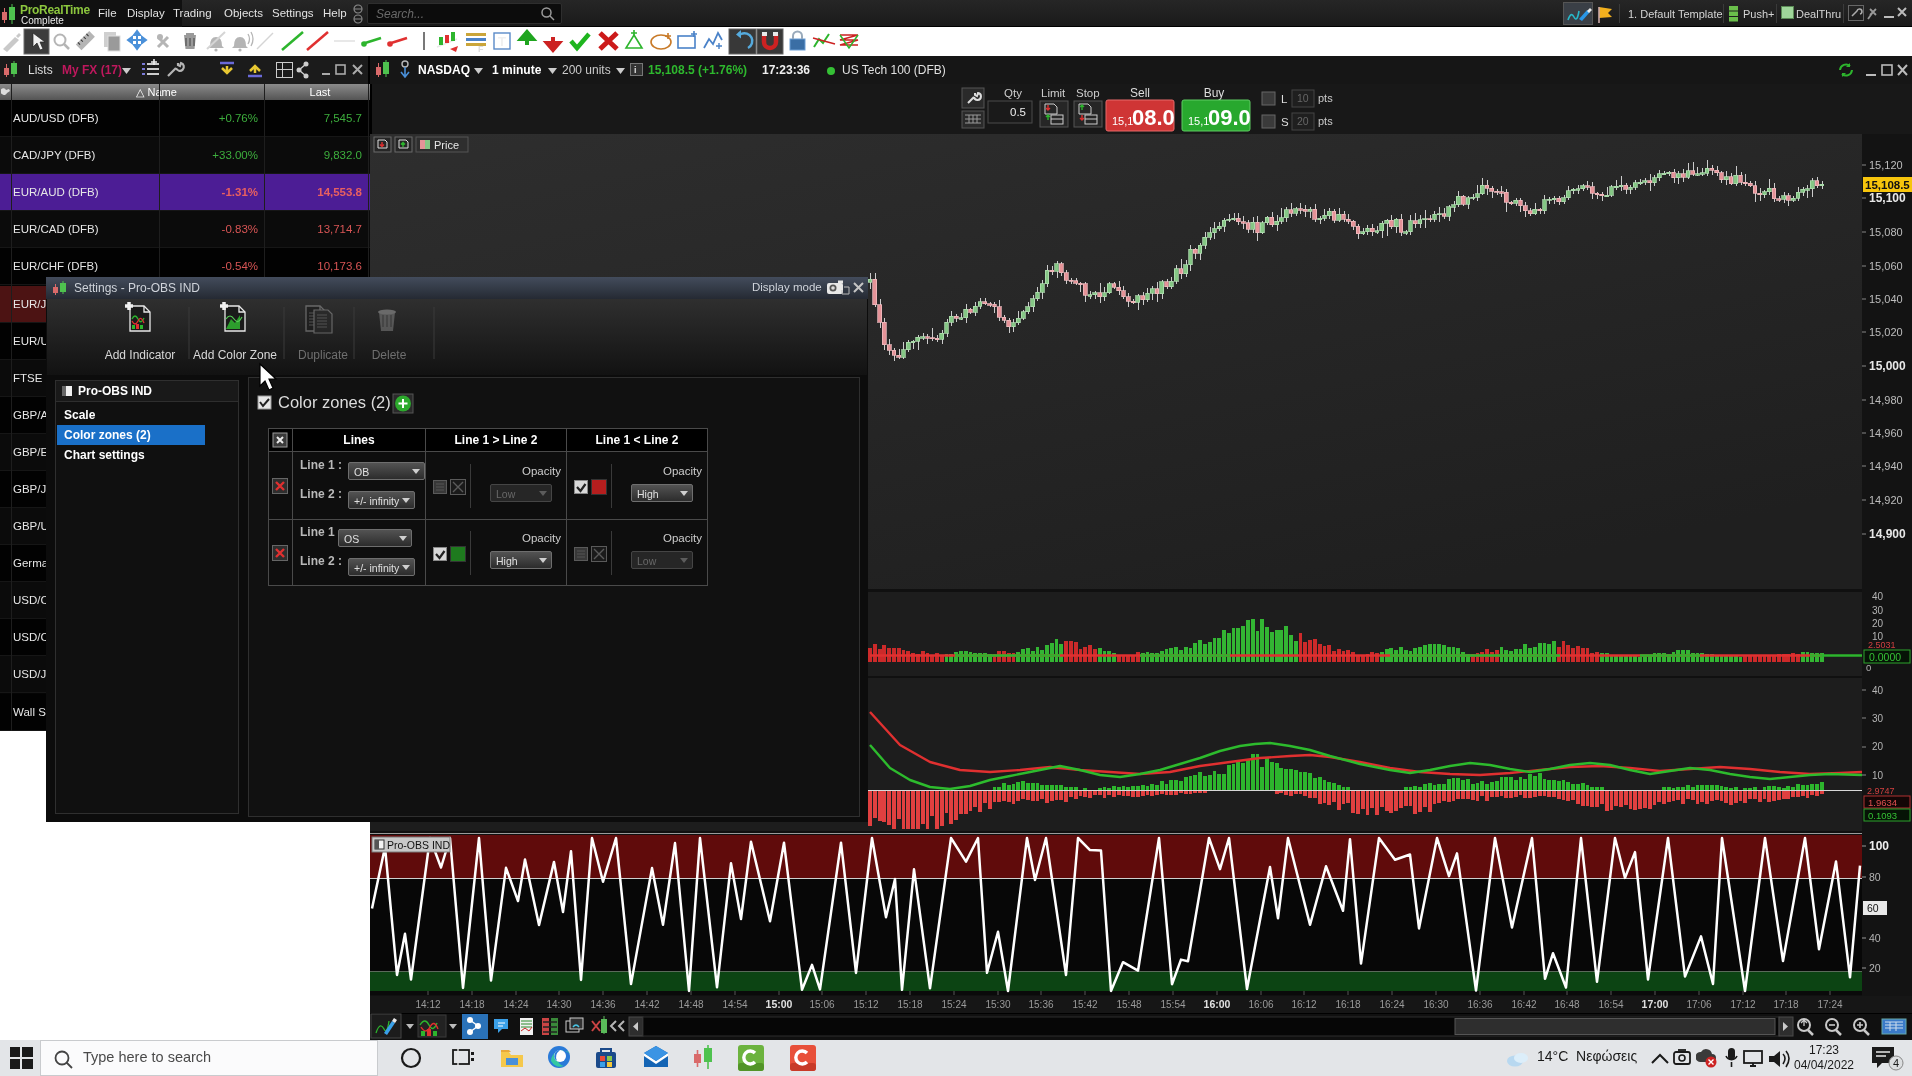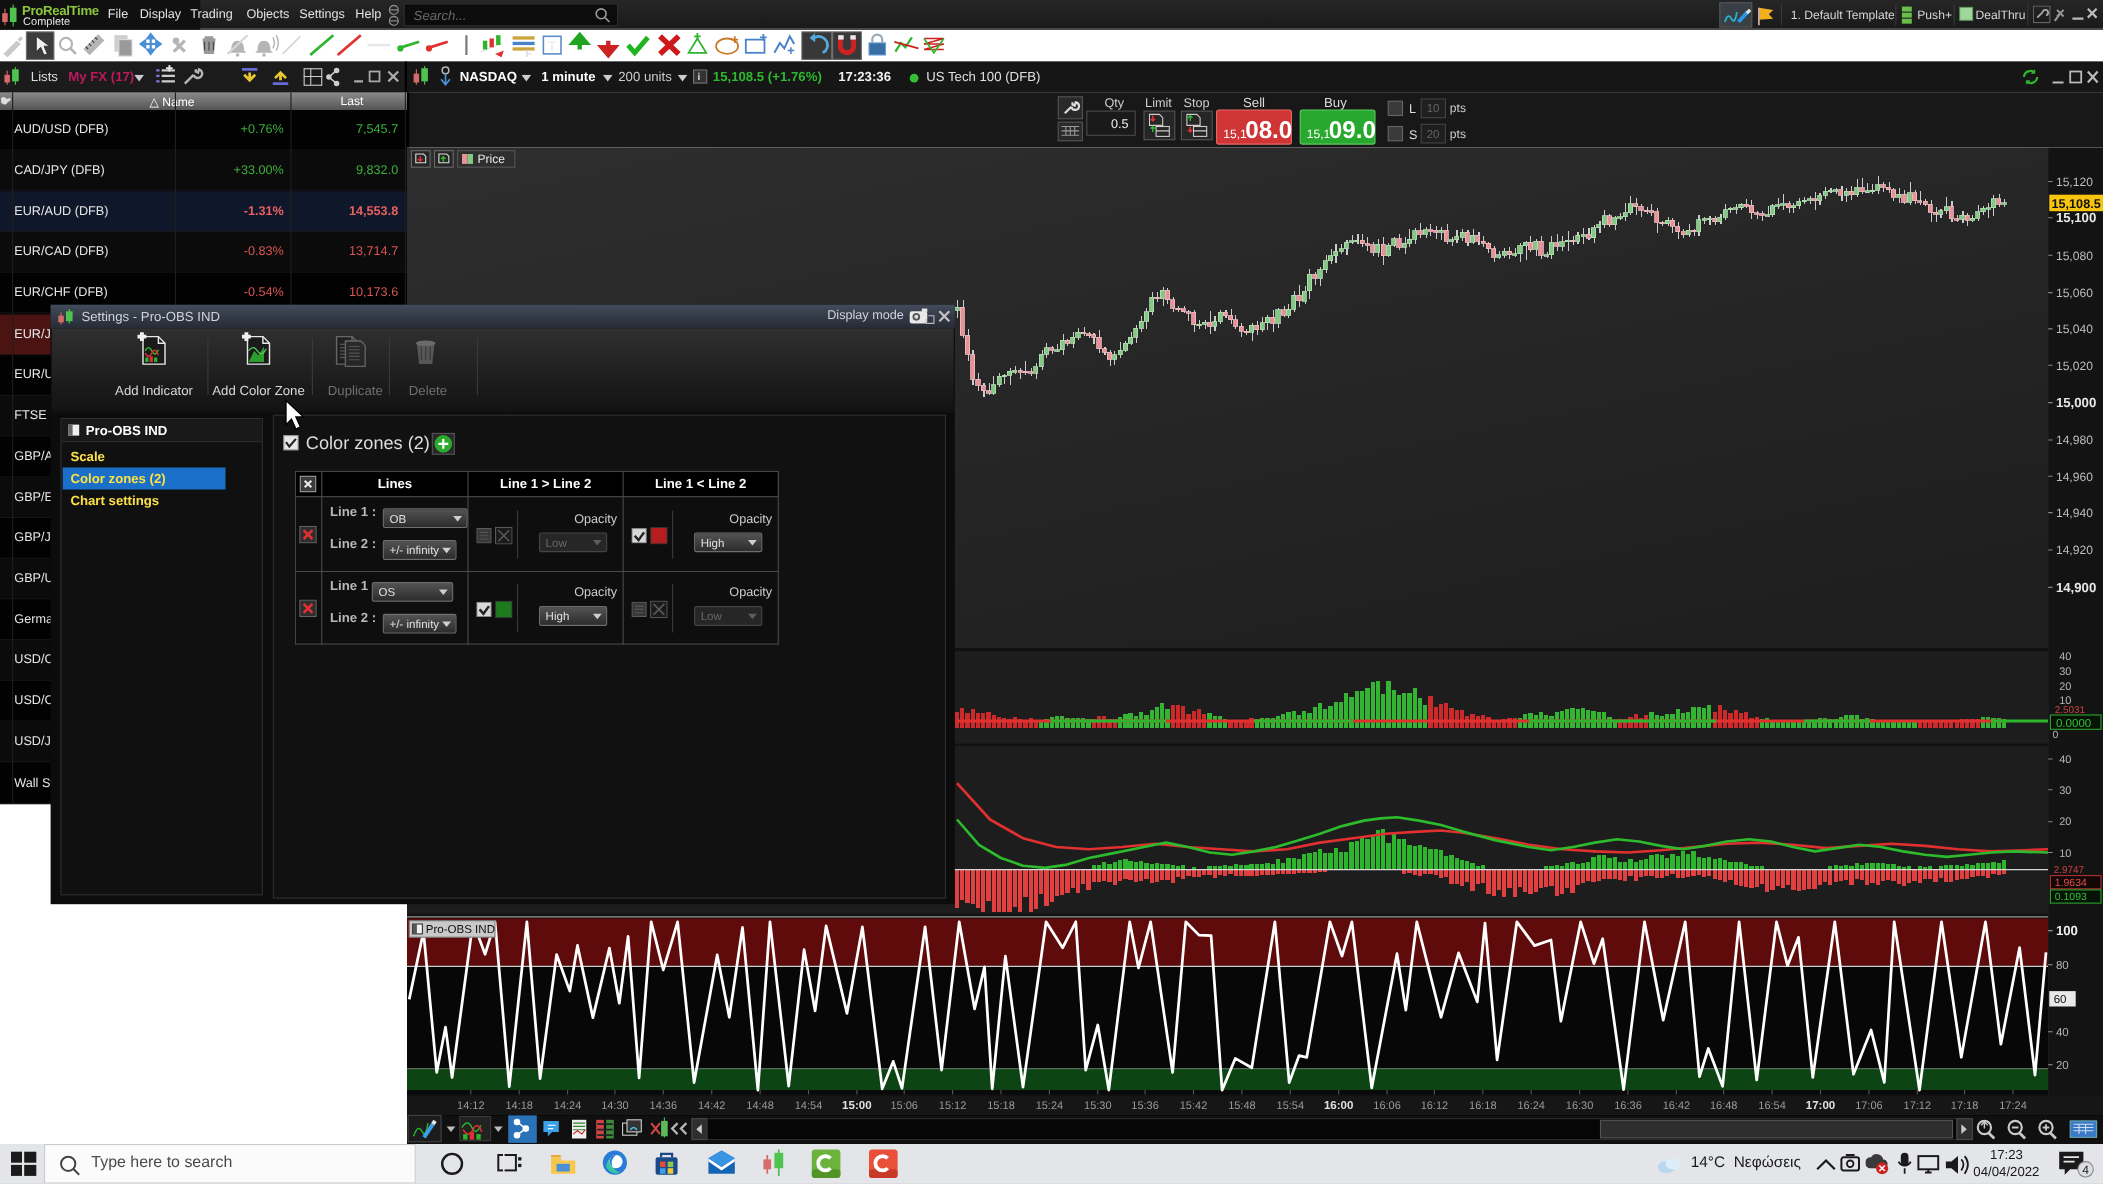--- a/index.html
+++ b/index.html
@@ -42,21 +42,21 @@
 #dialog { left:46px; top:277px; width:822px; height:545px; background:#0c0c0c;
   }
 #dtitle { position:absolute; left:0; top:0; width:822px; height:22px;
   background:linear-gradient(#434c5c,#252a33); color:#cfd3da; font-size:12px; }
 #dtools { position:absolute; left:1px; top:22px; width:820px; height:76px;
   background:linear-gradient(#2f2f2f,#121212); }
 .dlabel { position:absolute; top:71px; font-size:12px; color:#d8d8d8; text-align:center; }
 .dlabel.off { color:#6f6f6f; }
 #dnav { position:absolute; left:9px; top:103px; width:184px; height:434px;
   background:#101010; border:1px solid #2f2f2f; }
-.dnavitem { position:absolute; left:1px; width:148px; height:20px; color:#fde047;
+.dnavitem { position:absolute; left:1px; width:148px; height:20px; color:#ffffff;
   font-size:12px; font-weight:bold; padding:3px 0 0 7px; }
 #dcontent { position:absolute; left:202px; top:100px; width:612px; height:440px;
   background:#111; border:1px solid #2f2f2f; }
 .ddl { position:absolute; height:18px; background:linear-gradient(#535353,#2c2c2c);
   border:1px solid #6e6e6e; border-radius:2px; color:#e0e0e0; font-size:10.5px;
   padding:2.5px 0 0 5px; white-space:nowrap; overflow:hidden; }
 .ddl.off { background:#262626; border-color:#454545; color:#686868; }
 .ddl .ar { position:absolute; right:4px; top:6px; width:0; height:0;
   border-left:4px solid transparent; border-right:4px solid transparent;
   border-top:5px solid #cfcfcf; }
@@ -294,21 +294,21 @@
       <div class="wlrow" style="top:16px;background:#020202;">
         <span class="wlname">AUD/USD (DFB)</span>
         <span class="wlchg grn" style="">+0.76%</span>
         <span class="wllast grn" style="">7,545.7</span>
       </div>
       <div class="wlrow" style="top:53px;background:#0b0b0b;">
         <span class="wlname">CAD/JPY (DFB)</span>
         <span class="wlchg grn" style="">+33.00%</span>
         <span class="wllast grn" style="">9,832.0</span>
       </div>
-      <div class="wlrow" style="top:90px;background:#0f172a;">
+      <div class="wlrow" style="top:90px;background:#4c1d95;">
         <span class="wlname">EUR/AUD (DFB)</span>
         <span class="wlchg red" style="font-weight:bold;color:#e86060;">-1.31%</span>
         <span class="wllast red" style="font-weight:bold;color:#e86060;">14,553.8</span>
       </div>
       <div class="wlrow" style="top:127px;background:#0b0b0b;">
         <span class="wlname">EUR/CAD (DFB)</span>
         <span class="wlchg red" style="">-0.83%</span>
         <span class="wllast red" style="">13,714.7</span>
       </div>
       <div class="wlrow" style="top:164px;background:#020202;">

